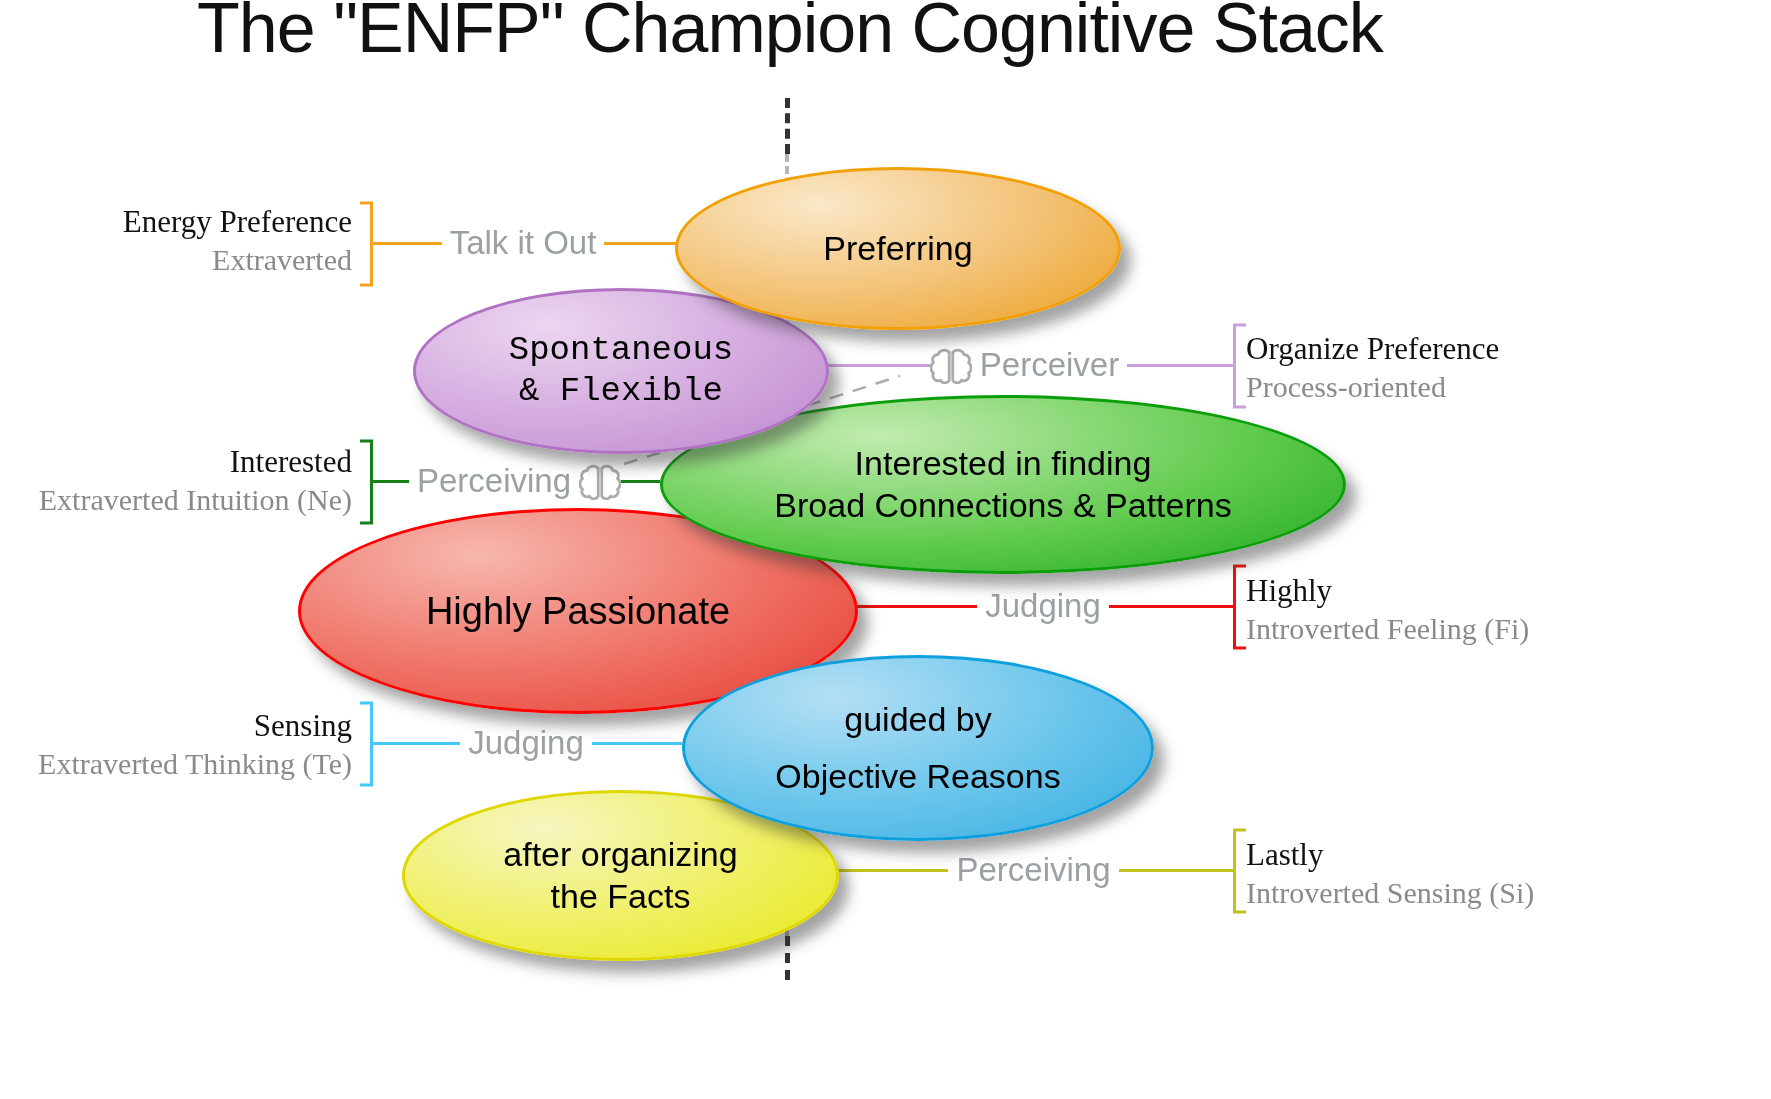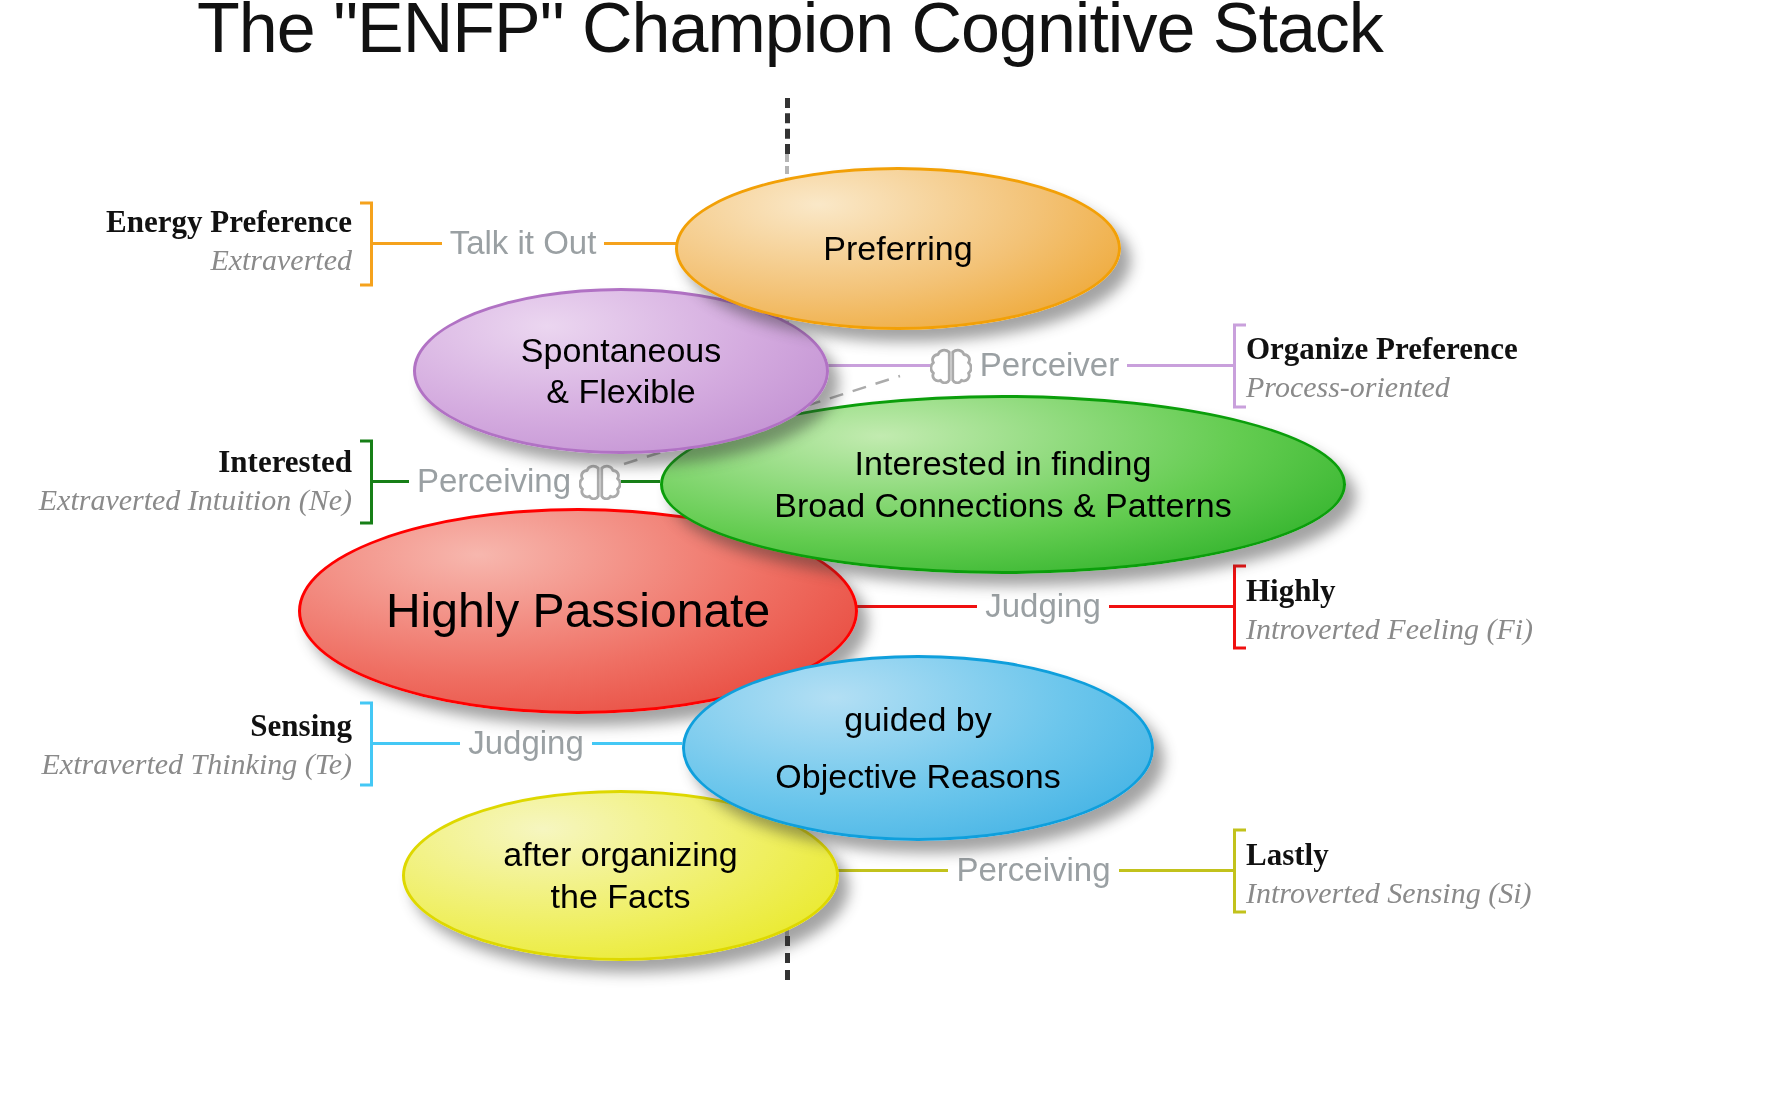--- a/index.html
+++ b/index.html
@@ -8,44 +8,44 @@
   .title{position:absolute;left:0;top:-12px;width:1580px;text-align:center;
          font-size:70px;letter-spacing:-1px;color:#111;white-space:nowrap;}
   
   .vline{position:absolute;left:785px;width:0;border-left:5px dashed #333;z-index:5;}
   .vline.gray{border-left:4px dashed #b5b5b5;}
   
   .ell{position:absolute;border-radius:50%;display:flex;flex-direction:column;justify-content:center;
        align-items:center;text-align:center;color:#000;line-height:1.22;
        box-shadow:10px 12px 14px rgba(50,50,50,.45);}
   .ell .tl{font-size:34px;}
-  .ell.red .tl{font-size:48px;}
+  .ell.red .tl{font-size:38px;}
   .ell.orange{border:3px solid #F2A007;background:radial-gradient(ellipse at 32% 22%,#FAE8C8 0%,#F3C276 52%,#ED9F1F 100%);z-index:60;}
-  .ell.purple{border:3px solid #B172C4;background:radial-gradient(ellipse at 32% 22%,#EBD6F0 0%,#D4ABDF 52%,#BC88CE 100%);z-index:55;}
+  .ell.purple{border:3px solid #B172C4;background:radial-gradient(ellipse at 32% 22%,#EBD6F0 0%,#D4ABDF 52%,#BC88CE 100%);z-index:55;font-family:Liberation Mono, monospace;}
   .ell.green{border:3px solid #0B9E0B;background:radial-gradient(ellipse at 32% 22%,#C2EBB0 0%,#63CC50 55%,#1CA81C 100%);z-index:50;}
   .ell.red{border:3px solid #FF0000;background:radial-gradient(ellipse at 32% 22%,#F7B7AE 0%,#EF6F63 55%,#E53A2E 100%);z-index:40;}
   .ell.blue{border:3px solid #0F9FDC;background:radial-gradient(ellipse at 32% 22%,#B3DFF4 0%,#6CC6EC 52%,#35ACE2 100%);z-index:45;gap:16px;}
   .ell.yellow{border:3px solid #DED800;background:radial-gradient(ellipse at 32% 22%,#F6F6C0 0%,#EFEF60 55%,#E7E714 100%);z-index:35;}
   
   .row{position:absolute;height:42px;display:flex;align-items:center;z-index:20;}
   .seg{flex:1;height:0;border-top:3px solid #000;}
   .c-orange{border-top-color:#F5A21C;} .c-green{border-top-color:#177F17;}
   .c-cyan{border-top-color:#44C8F5;}  .c-purple{border-top-color:#C9A0DC;}
   .c-red{border-top-color:#F01010;}   .c-yellow{border-top-color:#C2C21C;}
   .ltext{font-size:33px;color:#9aa0a3;white-space:nowrap;padding:0 8px;}
   
   .bracket{position:absolute;z-index:20;}
   .bracket path{fill:none;stroke-width:3px;}
   .s-orange{stroke:#F5A21C;} .s-green{stroke:#177F17;} .s-cyan{stroke:#44C8F5;}
   .s-purple{stroke:#C9A0DC;} .s-red{stroke:#F01010;}  .s-yellow{stroke:#C2C21C;}
   
   .lbl{position:absolute;font-family:"Liberation Serif",serif;line-height:38px;z-index:20;}
   .lbl.ra{text-align:right;} .lbl.la{text-align:left;}
-  .lbl .b{font-weight:bold;font-size:31px;color:#111;}
-  .lbl .s{font-size:30px;color:#8a8a8a;font-style:italic;}
+  .lbl .b{font-weight:normal;font-size:31px;color:#111;}
+  .lbl .s{font-size:30px;color:#8a8a8a;}
   
   .brain{flex:0 0 auto;}
   .brain path{fill:none;stroke:#ABABAB;stroke-width:2.4;stroke-linecap:round;stroke-linejoin:round;}
   .diag{position:absolute;left:0;top:0;z-index:52;pointer-events:none;}
 </style>
 </head>
 <body>
 
 <div class="canvas">
 

